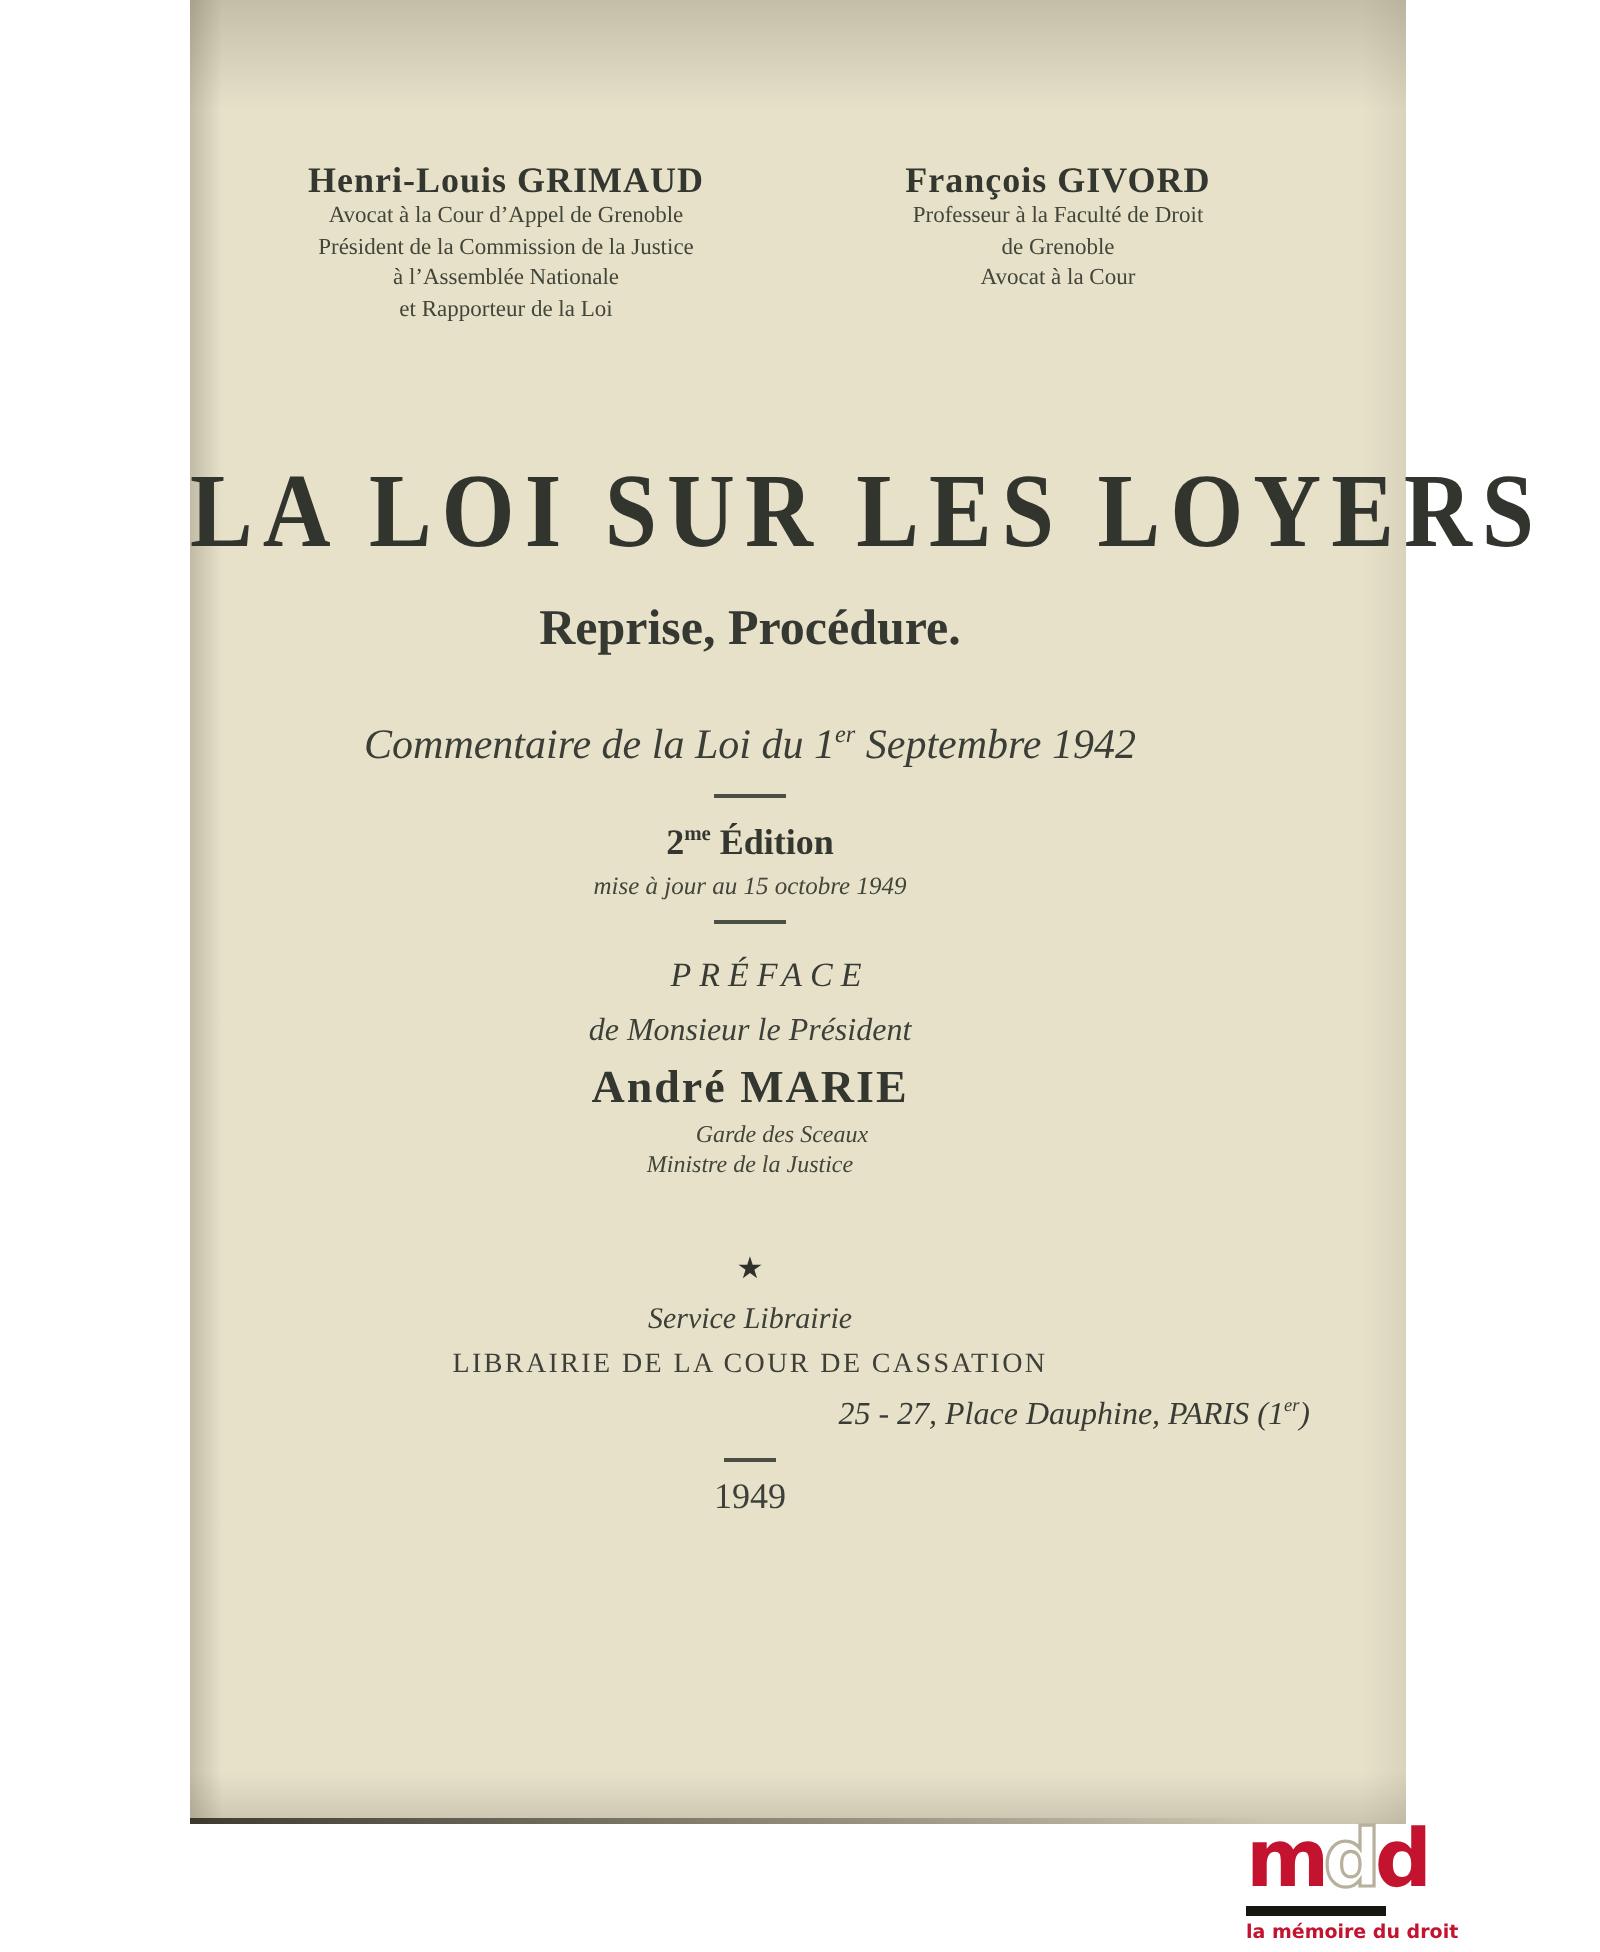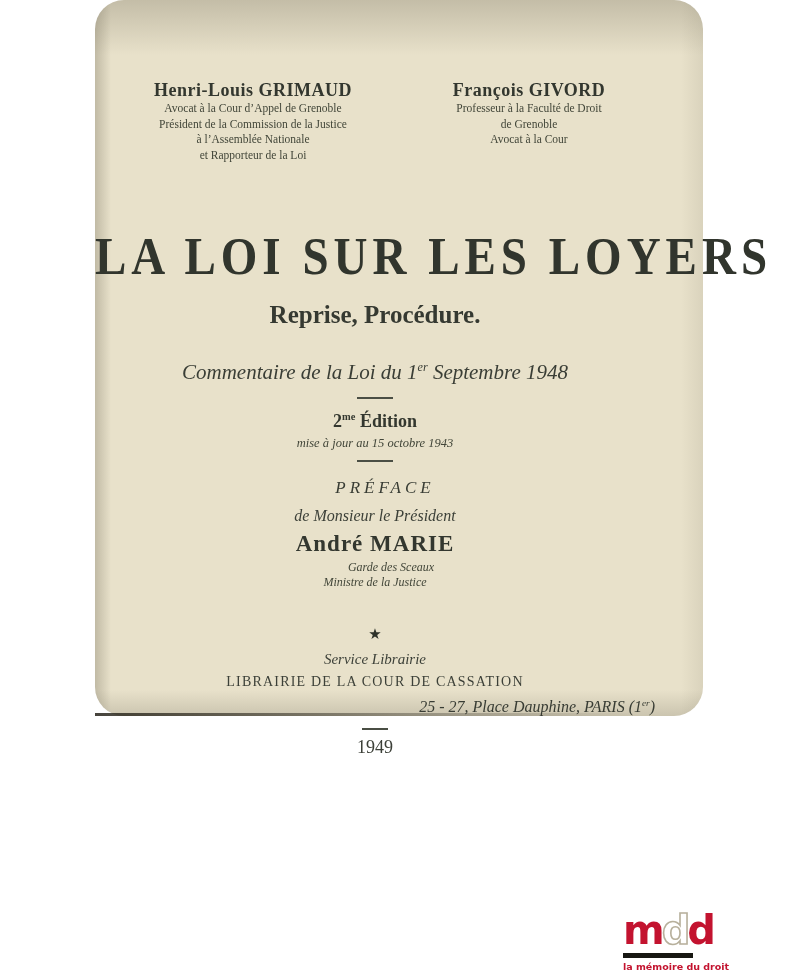--- a/index.html
+++ b/index.html
@@ -4,29 +4,28 @@
 <style>
   html,body{margin:0;padding:0;}
   body{
     width:800px;height:976px;overflow:hidden;
     background:#ffffff;
     font-family:"Liberation Serif", serif;
     position:relative;
   }
   
   .page{
-    position:absolute;left:95px;top:0;width:608px;height:716px;
+    position:absolute;left:95px;top:0;width:608px;height:912px;
     background:
       linear-gradient(90deg, rgba(92,86,68,.28), rgba(92,86,68,0) 16px),
       linear-gradient(180deg, rgba(92,86,68,.26), rgba(92,86,68,0) 55px),
       linear-gradient(270deg, rgba(92,86,68,.10), rgba(92,86,68,0) 22px),
       linear-gradient(0deg, rgba(70,66,52,.18), rgba(70,66,52,0) 26px),
       #e8e1ca;
     color:#3a3e36;
-    border-radius:29px;
   }
   .page-bottom-edge{
     position:absolute;left:0;bottom:0;width:540px;height:3px;
     background:linear-gradient(90deg, rgba(38,35,26,.85), rgba(38,35,26,.25) 70%, rgba(38,35,26,0));
   }
   .content{position:absolute;left:0;top:0;width:560px;height:976px;}
 
   
   .authors{position:relative;height:85px;margin-top:80px;}
   .author{position:absolute;top:0;text-align:center;}
@@ -109,26 +108,26 @@
       </div>
     </div>
 
     <div class="main-title">
       <span>LA LOI SUR LES LOYERS</span>
     </div>
     <div class="subtitle">
       <div>Reprise, Procédure.</div>
     </div>
 
-    <div class="commentary"><span>Commentaire de la Loi du 1</span><sup>er</sup><span> Septembre 1948</span></div>
+    <div class="commentary"><span>Commentaire de la Loi du 1</span><sup>er</sup><span> Septembre 1942</span></div>
 
     <div class="rule"></div>
 
     <div class="edition"><span>2</span><sup>me</sup><span> Édition</span></div>
-    <div class="edition-note">mise à jour au 15 octobre 1943</div>
+    <div class="edition-note">mise à jour au 15 octobre 1949</div>
 
     <div class="rule rule2"></div>
 
     <div class="preface-heading">PRÉFACE</div>
     <div class="preface-line">de Monsieur le Président</div>
     <div class="preface-name">André MARIE</div>
     <div class="preface-role preface-role-first">Garde des Sceaux</div>
     <div class="preface-role">Ministre de la Justice</div>
 
     <div class="star">★</div>

